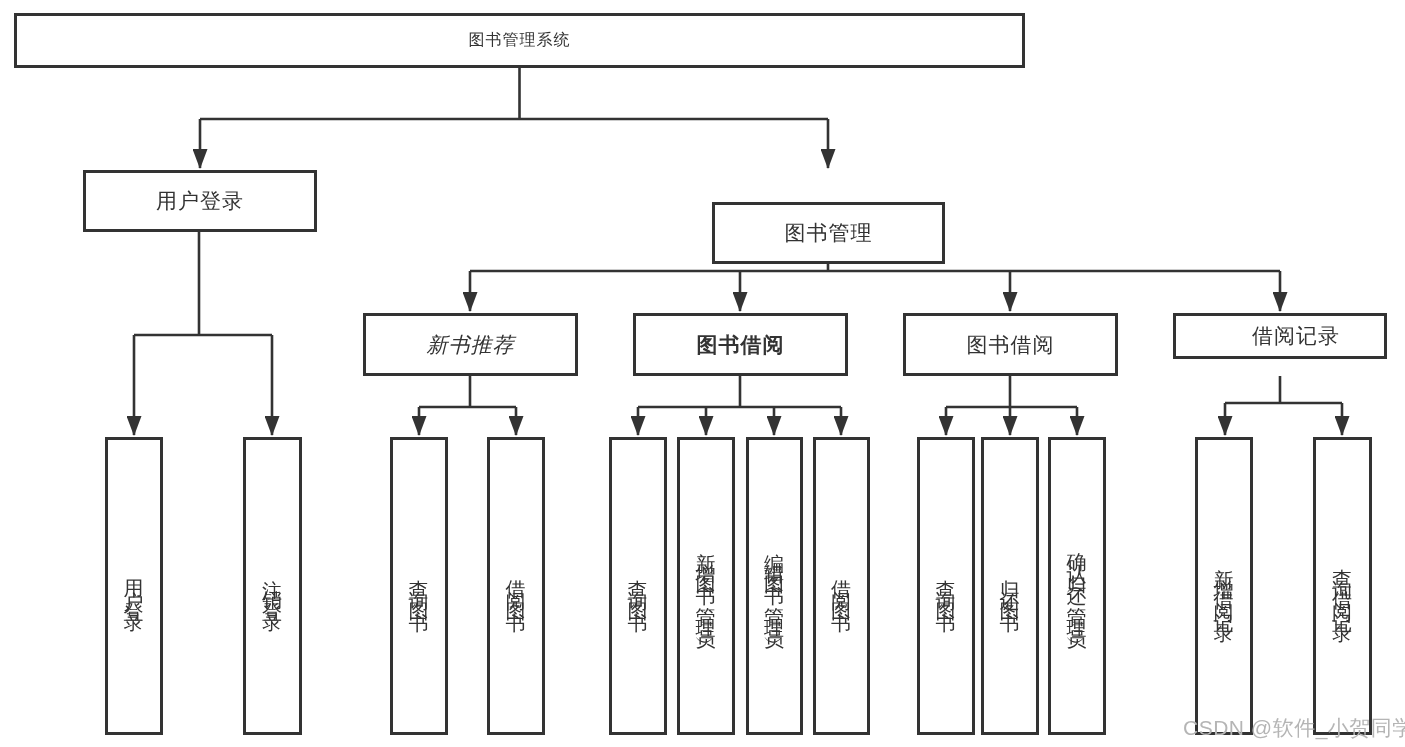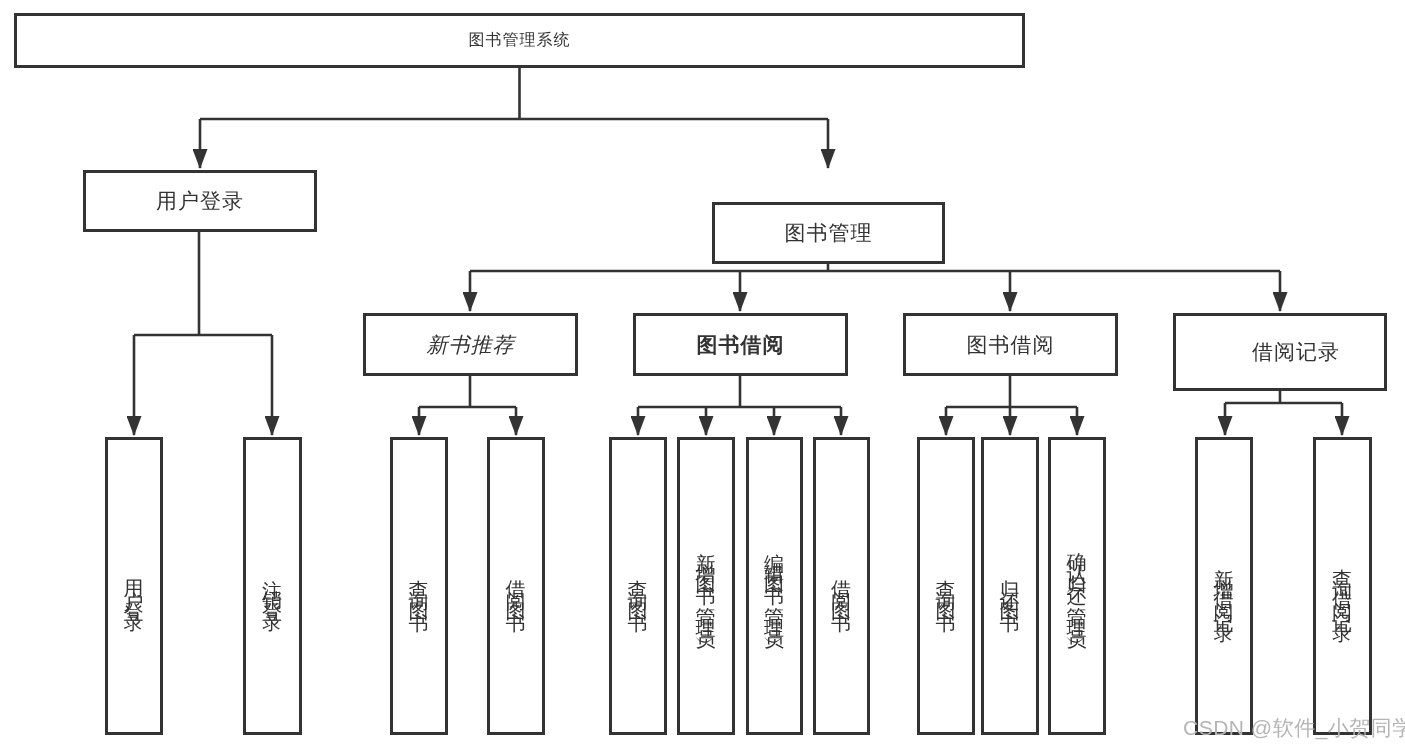--- a/index.html
+++ b/index.html
@@ -122,21 +122,21 @@
 
   <div class="node hbox" style="left:363px;top:313px;width:215px;height:63px;font-style:italic;">
     <span>新书推荐</span>
   </div>
   <div class="node hbox" style="left:633px;top:313px;width:215px;height:63px;font-weight:bold;">
     <span>图书借阅</span>
   </div>
   <div class="node hbox" style="left:903px;top:313px;width:215px;height:63px;">
     <span>图书借阅</span>
   </div>
-  <div class="node hbox" style="left:1173px;top:313px;width:214px;height:78px;padding-left:32px;">
+  <div class="node hbox" style="left:1173px;top:313px;width:214px;height:46px;padding-left:32px;">
     <span>借阅记录</span>
   </div>
 
   <div class="node vbox" style="left:105px;top:437px;width:58px;height:298px;">
     <span>用户登录</span>
   </div>
   <div class="node vbox" style="left:243px;top:437px;width:59px;height:298px;">
     <span>注销登录</span>
   </div>
 

